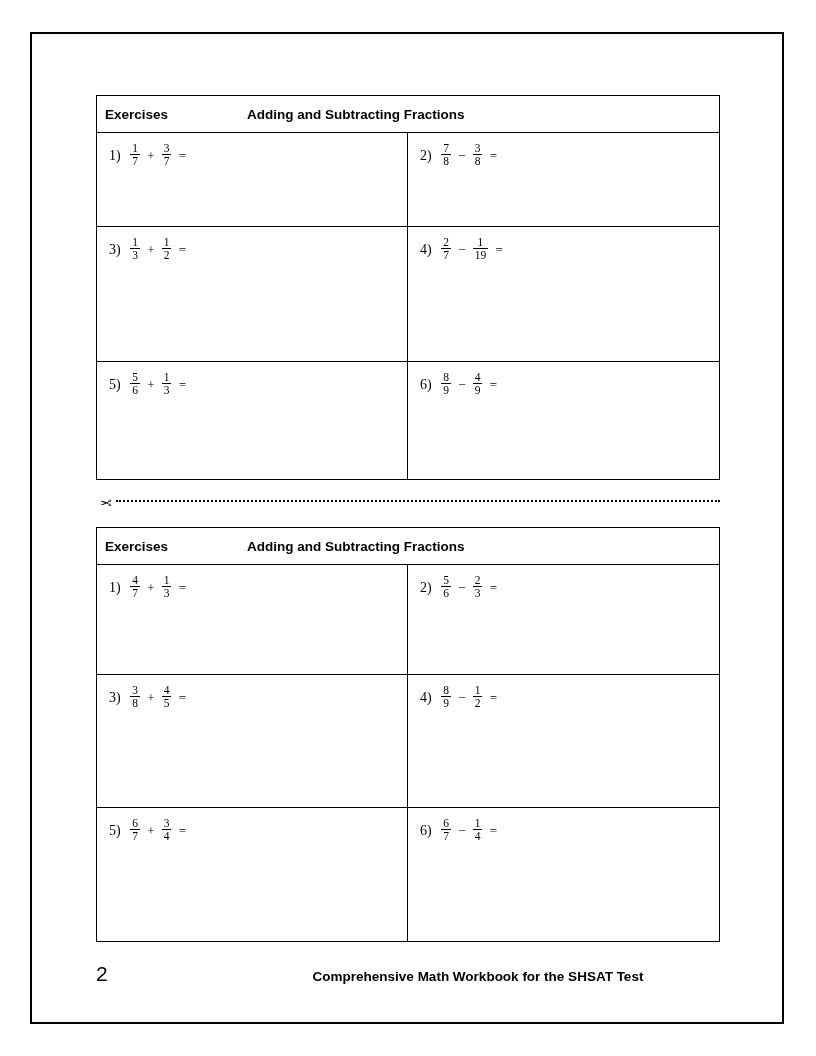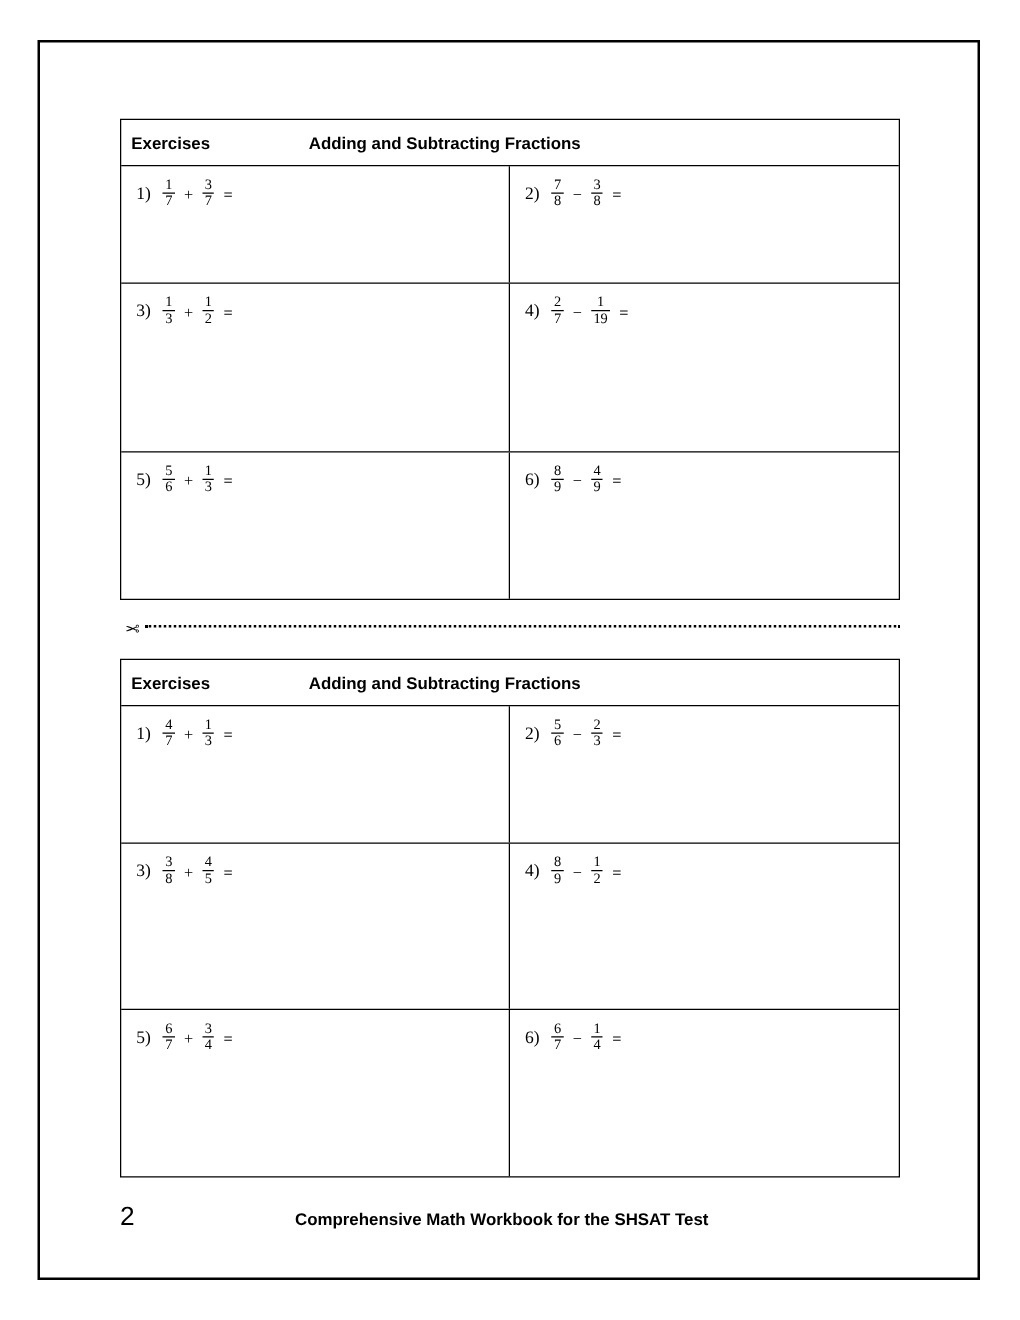--- a/index.html
+++ b/index.html
@@ -162,21 +162,21 @@
     display: flex;
     align-items: baseline;
   }
   .page-number {
     font-size: 21px;
     font-family: "Liberation Sans", sans-serif;
     width: 140px;
   }
   .footer-title {
     flex: 1;
-    text-align: left;
+    text-align: center;
     font-weight: bold;
     font-size: 13.5px;
   }
 </style>
 </head>
 <body>
 
 <div class="page-shadow"></div>
 <div class="page-border"></div>
 

